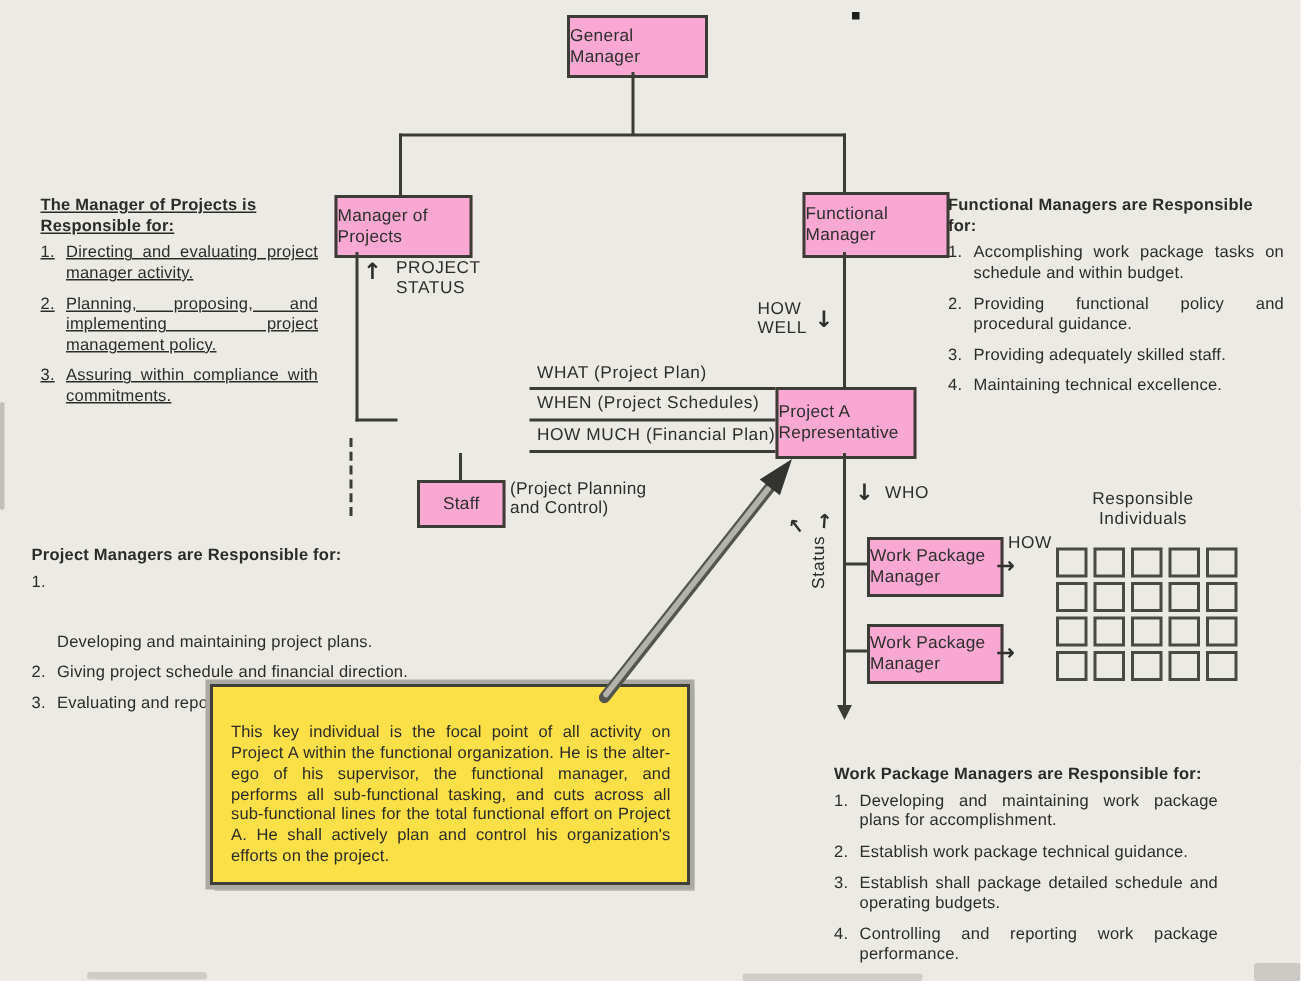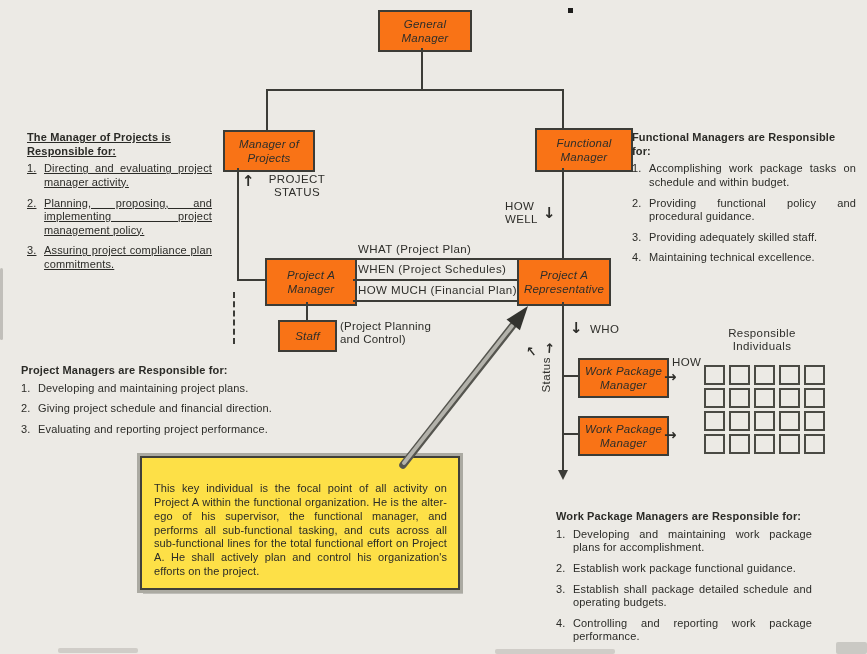--- a/index.html
+++ b/index.html
@@ -5,23 +5,23 @@
   html,body{margin:0;padding:0;}
   #page{
     position:relative; width:867px; height:654px; overflow:hidden;
     background:#eceae5;
     font-family:"Liberation Sans","DejaVu Sans",sans-serif;
     color:#2e2e2a;
   }
   .abs{position:absolute;}
   
   .box{
-    position:absolute; border:2px solid #3c3c37; background:#f97316;
-    display:flex; align-items:center; justify-content:center; text-align:center;
-    font-size:11.5px; line-height:1.22; color:#2e2e2a; letter-spacing:.2px;font-style:italic;
+    position:absolute; border:2px solid #3c3c37; background:#f9a8d4;
+    display:flex; align-items:center; justify-content:center; 
+    font-size:11.5px; line-height:1.22; color:#2e2e2a; letter-spacing:.2px;
   }
   
   .hline{position:absolute; height:2px; background:#3c3c37;}
   .vline{position:absolute; width:2px;  background:#3c3c37;}
   .dashv{position:absolute; width:0; border-left:2px dashed #3c3c37;}
   
   .flab{position:absolute; font-size:11.5px; letter-spacing:.4px; line-height:1.15; color:#2e2e2a; white-space:pre-line;}
   .arrow{position:absolute; font-family:"DejaVu Sans",sans-serif; font-weight:bold; color:#2e2e2a;}
   .tri-down{position:absolute; width:0; height:0;
     border-left:5px solid transparent; border-right:5px solid transparent; border-top:10px solid #3c3c37;}
@@ -55,21 +55,20 @@
 <body>
 
 <div id="page">
 
   <div class="box" style="left:378px;top:10px;width:90px;height:38px;">General Manager</div>
 
   <div class="box" style="left:223px;top:130px;width:88px;height:38px;">Manager of Projects</div>
 
   <div class="box" style="left:518px;top:128px;width:94px;height:40px;margin-left:17px;">Functional Manager</div>
 
-  <div class="box" style="left:265px;top:258px;width:88px;height:44px;">Project A Manager</div>
 
   <div class="box" style="left:517px;top:258px;width:90px;height:44px;">Project A Representative</div>
 
   <div class="box" style="left:278px;top:320px;width:55px;height:28px;">Staff</div>
 
   <div class="box" style="left:578px;top:358px;width:87px;height:36px;">Work Package Manager</div>
 
   <div class="box" style="left:578px;top:416px;width:87px;height:36px;">Work Package Manager</div>
 
   <div class="vline" style="left:421px;top:48px;height:42px;"></div>
@@ -89,21 +88,21 @@
 
   <div class="vline" style="left:306px;top:302px;height:18px;"></div>
 
   <div class="vline" style="left:562px;top:302px;height:170px;"></div>
   <div class="tri-down" style="left:558px;top:470px;"></div>
 
   <div class="hline" style="left:562px;top:375px;width:16px;"></div>
   <div class="hline" style="left:562px;top:433px;width:16px;"></div>
 
   <span class="arrow" style="left:242px;top:172px;font-size:15px;">↑</span>
-  <div class="flab" style="left:264px;top:173px;width:66px;text-align:center;">PROJECT STATUS</div>
+  <div class="flab" style="left:264px;top:173px;width:66px;">PROJECT STATUS</div>
 
   <div class="flab" style="left:505px;top:200px;width:42px;">HOW WELL</div>
   <span class="arrow" style="left:543px;top:204px;font-size:15px;">↓</span>
 
   <div class="flab" style="left:358px;top:243px;">WHAT (Project Plan)</div>
   <div class="flab" style="left:358px;top:263px;">WHEN (Project Schedules)</div>
   <div class="flab" style="left:358px;top:284px;">HOW MUCH (Financial Plan)</div>
 
   <div class="flab" style="left:340px;top:320px;width:100px;letter-spacing:.2px;">(Project Planning and Control)</div>
 
@@ -147,21 +146,21 @@
     <div class="ti">
       <span class="num">1.</span>
       <span class="itx">Directing and evaluating project manager activity.</span>
     </div>
     <div class="ti">
       <span class="num">2.</span>
       <span class="itx">Planning, proposing, and implementing project management policy.</span>
     </div>
     <div class="ti">
       <span class="num">3.</span>
-      <span class="itx">Assuring project compliance plan commitments.</span>
+      <span class="itx">Assuring within compliance with commitments.</span>
     </div>
   </div>
 
   <div class="tb" style="left:632px;top:131px;width:224px;">
     <div class="th">Functional Managers are Responsible for:</div>
     <div class="ti">
       <span class="num">1.</span>
       <span class="itx">Accomplishing work package tasks on schedule and within budget.</span>
     </div>
     <div class="ti">
@@ -175,41 +174,41 @@
     <div class="ti">
       <span class="num">4.</span>
       <span class="itx">Maintaining technical excellence.</span>
     </div>
   </div>
 
   <div class="tb" style="left:21px;top:364px;width:300px;">
     <div class="th">Project Managers are Responsible for:</div>
     <div class="ti">
       <span class="num">1.</span>
-      <span class="itx" style="text-align:left;">Developing and maintaining project plans.</span>
+      <span class="itx" style="text-align:left;margin-top:40px;">Developing and maintaining project plans.</span>
     </div>
     <div class="ti">
       <span class="num">2.</span>
       <span class="itx" style="text-align:left;">Giving project schedule and financial direction.</span>
     </div>
     <div class="ti">
       <span class="num">3.</span>
       <span class="itx" style="text-align:left;">Evaluating and reporting project performance.</span>
     </div>
   </div>
 
   <div class="tb" style="left:556px;top:510px;width:256px;">
     <div class="th">Work Package Managers are Responsible for:</div>
     <div class="ti">
       <span class="num">1.</span>
       <span class="itx">Developing and maintaining work package plans for accomplishment.</span>
     </div>
     <div class="ti">
       <span class="num">2.</span>
-      <span class="itx">Establish work package functional guidance.</span>
+      <span class="itx">Establish work package technical guidance.</span>
     </div>
     <div class="ti">
       <span class="num">3.</span>
       <span class="itx">Establish shall package detailed schedule and operating budgets.</span>
     </div>
     <div class="ti">
       <span class="num">4.</span>
       <span class="itx">Controlling and reporting work package performance.</span>
     </div>
   </div>

